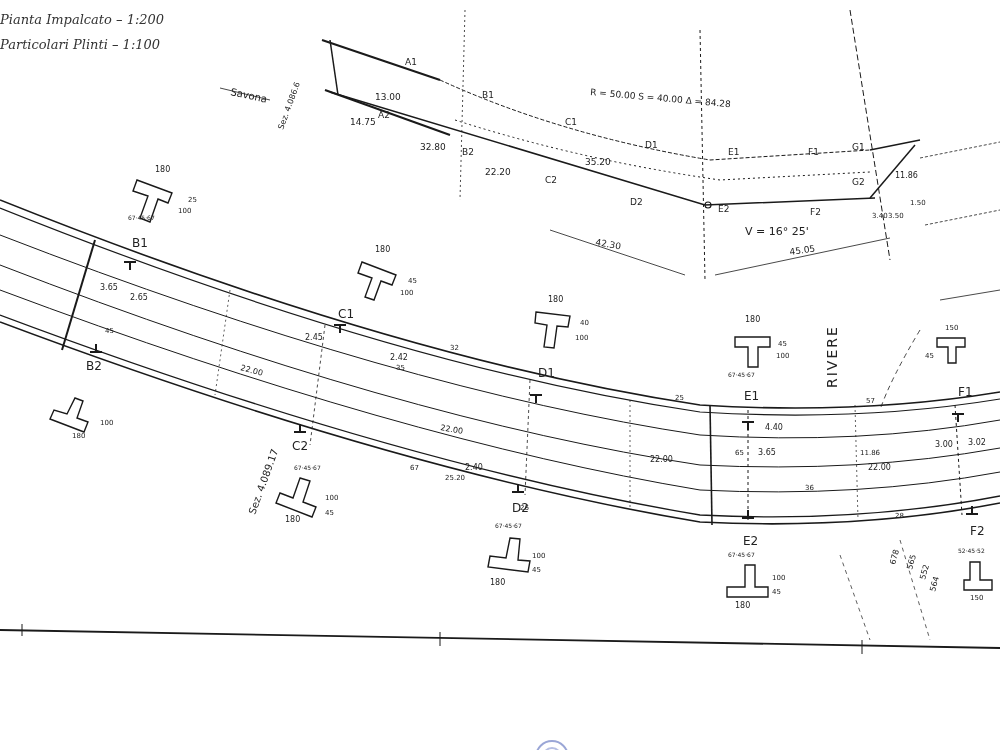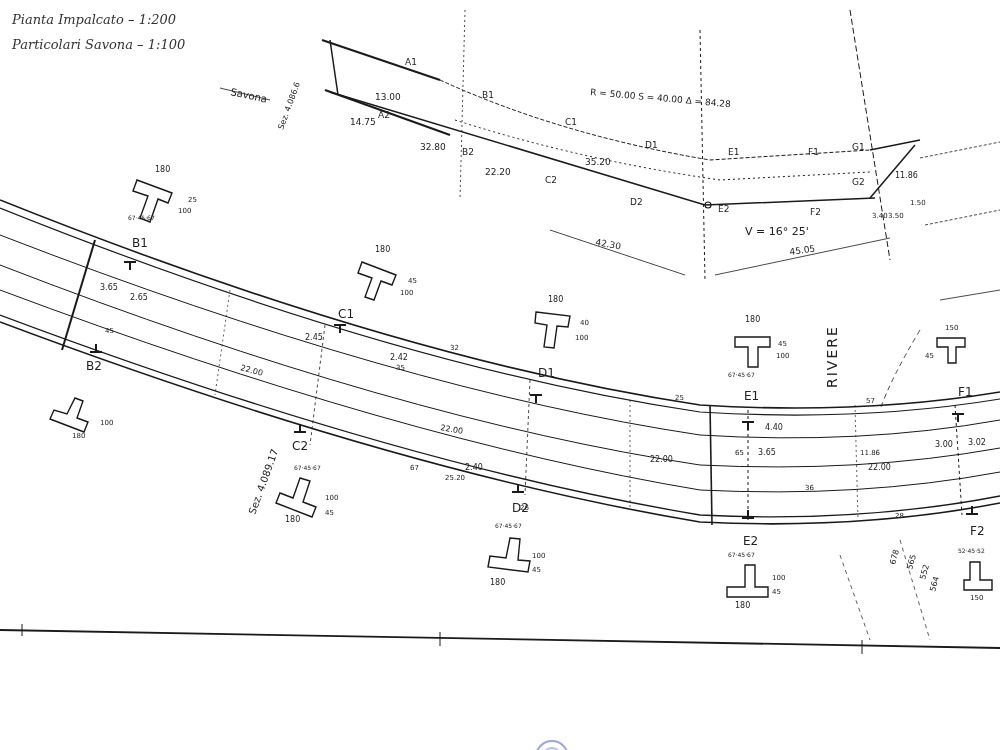--- a/index.html
+++ b/index.html
@@ -1,29 +1,29 @@
 <!DOCTYPE html>
 <html><head>
 <meta charset="utf-8">
 <style>
   html,body{margin:0;padding:0;background:#fff;}
   body{width:1000px;height:750px;overflow:hidden;position:relative;font-family:"DejaVu Sans",sans-serif;}
   #sheet{position:absolute;left:0;top:0;width:1000px;height:750px;}
   .hw{font-family:"DejaVu Sans",sans-serif;fill:#222;}
-  .title{position:absolute;left:12px;font-family:"DejaVu Serif",serif;font-style:italic;color:#333;font-size:13px;white-space:nowrap;}
+  .title{position:absolute;left:0;font-family:"DejaVu Serif",serif;font-style:italic;color:#333;font-size:13px;white-space:nowrap;}
   .t1{top:12px;}
   .t2{top:37px;}
   .stamp{position:absolute;left:535px;top:740px;width:34px;height:34px;border-radius:50%;border:2px solid #9aa6d6;box-sizing:border-box;}
   .stamp::after{content:"";position:absolute;left:5px;top:5px;width:20px;height:20px;border-radius:50%;border:2px solid #b6bfe3;box-sizing:border-box;}
 </style>
 </head>
 <body>
 
 <div class="title t1">Pianta Impalcato – 1:200</div>
-<div class="title t2">Particolari Savona – 1:100</div>
+<div class="title t2">Particolari Plinti – 1:100</div>
 
 <svg id="sheet" viewBox="0 0 1000 750" xmlns="http://www.w3.org/2000/svg">
   <g stroke="#1a1a1a" fill="none" stroke-width="1.2">
 
     <g>
       <line x1="322" y1="40" x2="440" y2="80" stroke-width="2"></line>
       <line x1="325" y1="90" x2="450" y2="135" stroke-width="2"></line>
       <line x1="330" y1="40" x2="338" y2="95" stroke-width="1.5"></line>
       <path d="M330,92 Q520,150 705,205 L875,198" stroke-width="1.5"></path>
       <path d="M440,80 Q560,135 710,160 L870,150" stroke-width="1" stroke-dasharray="4,2"></path>

